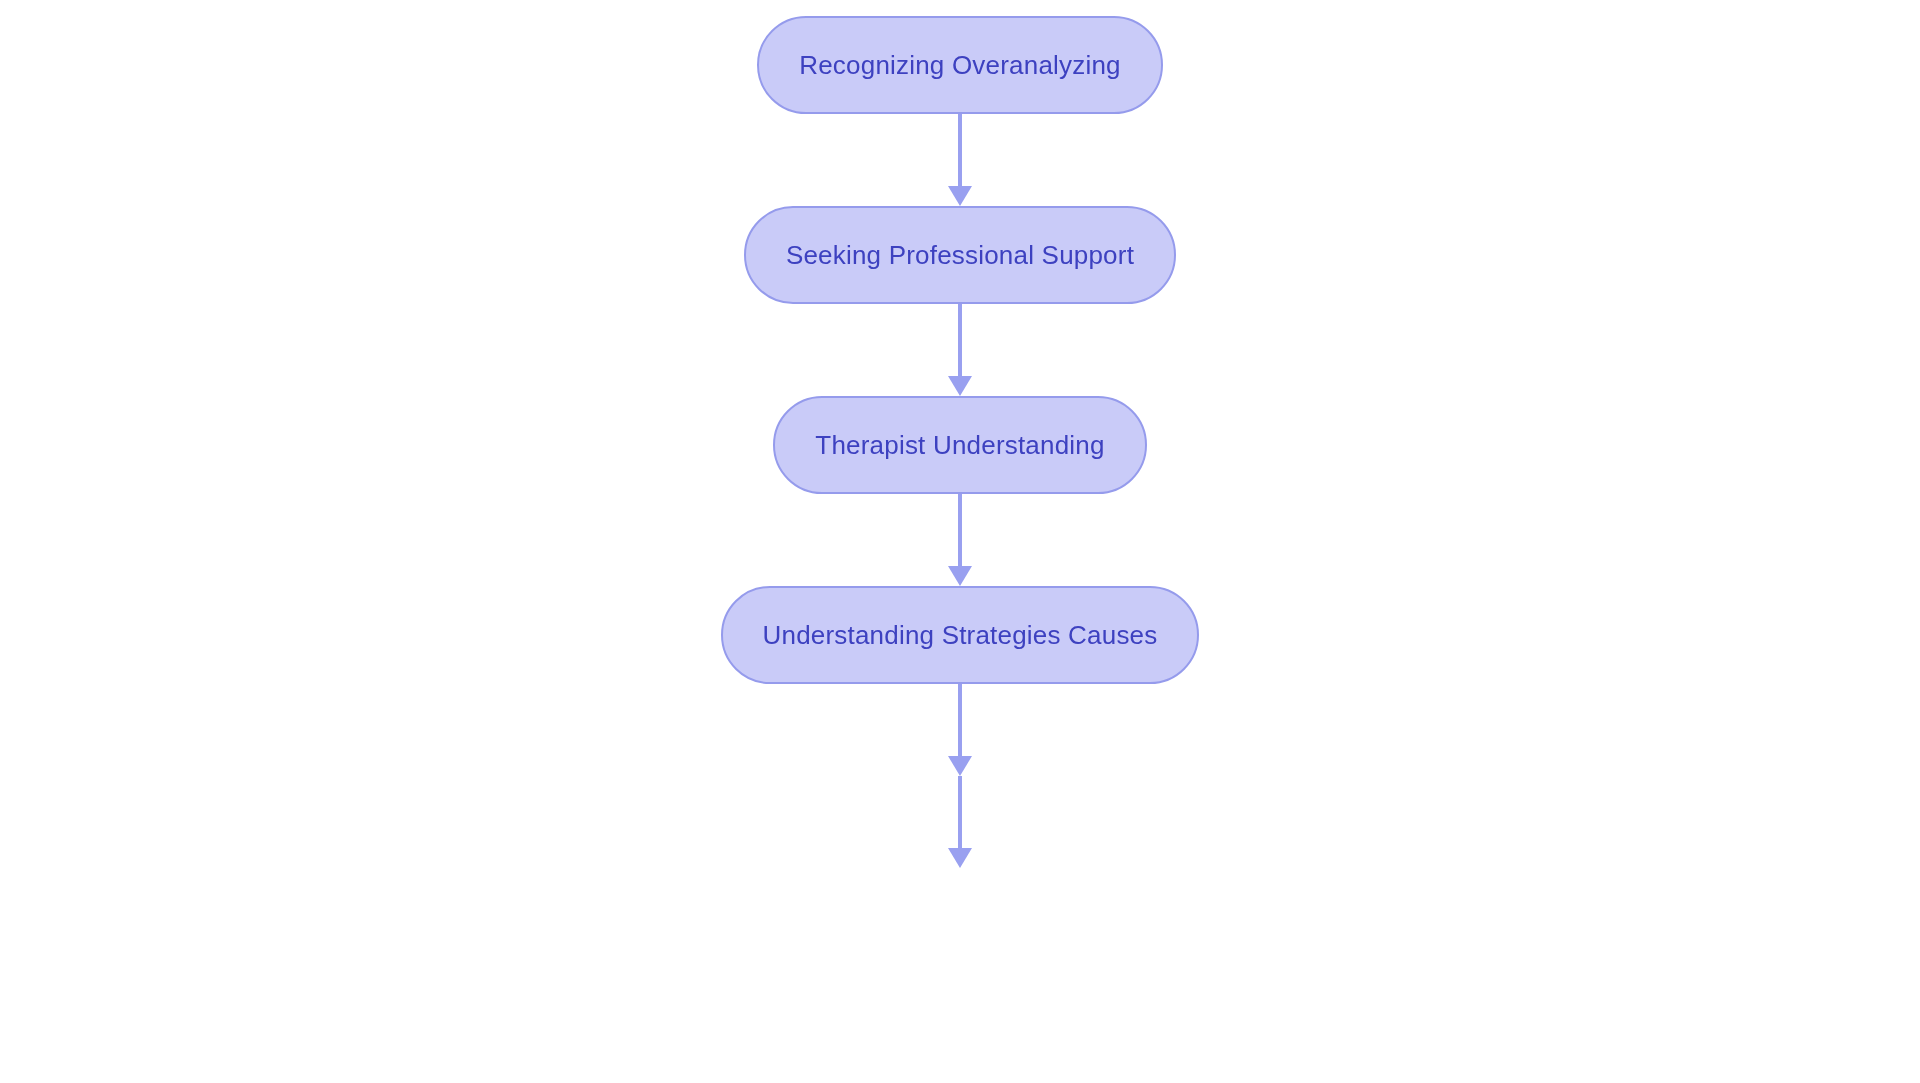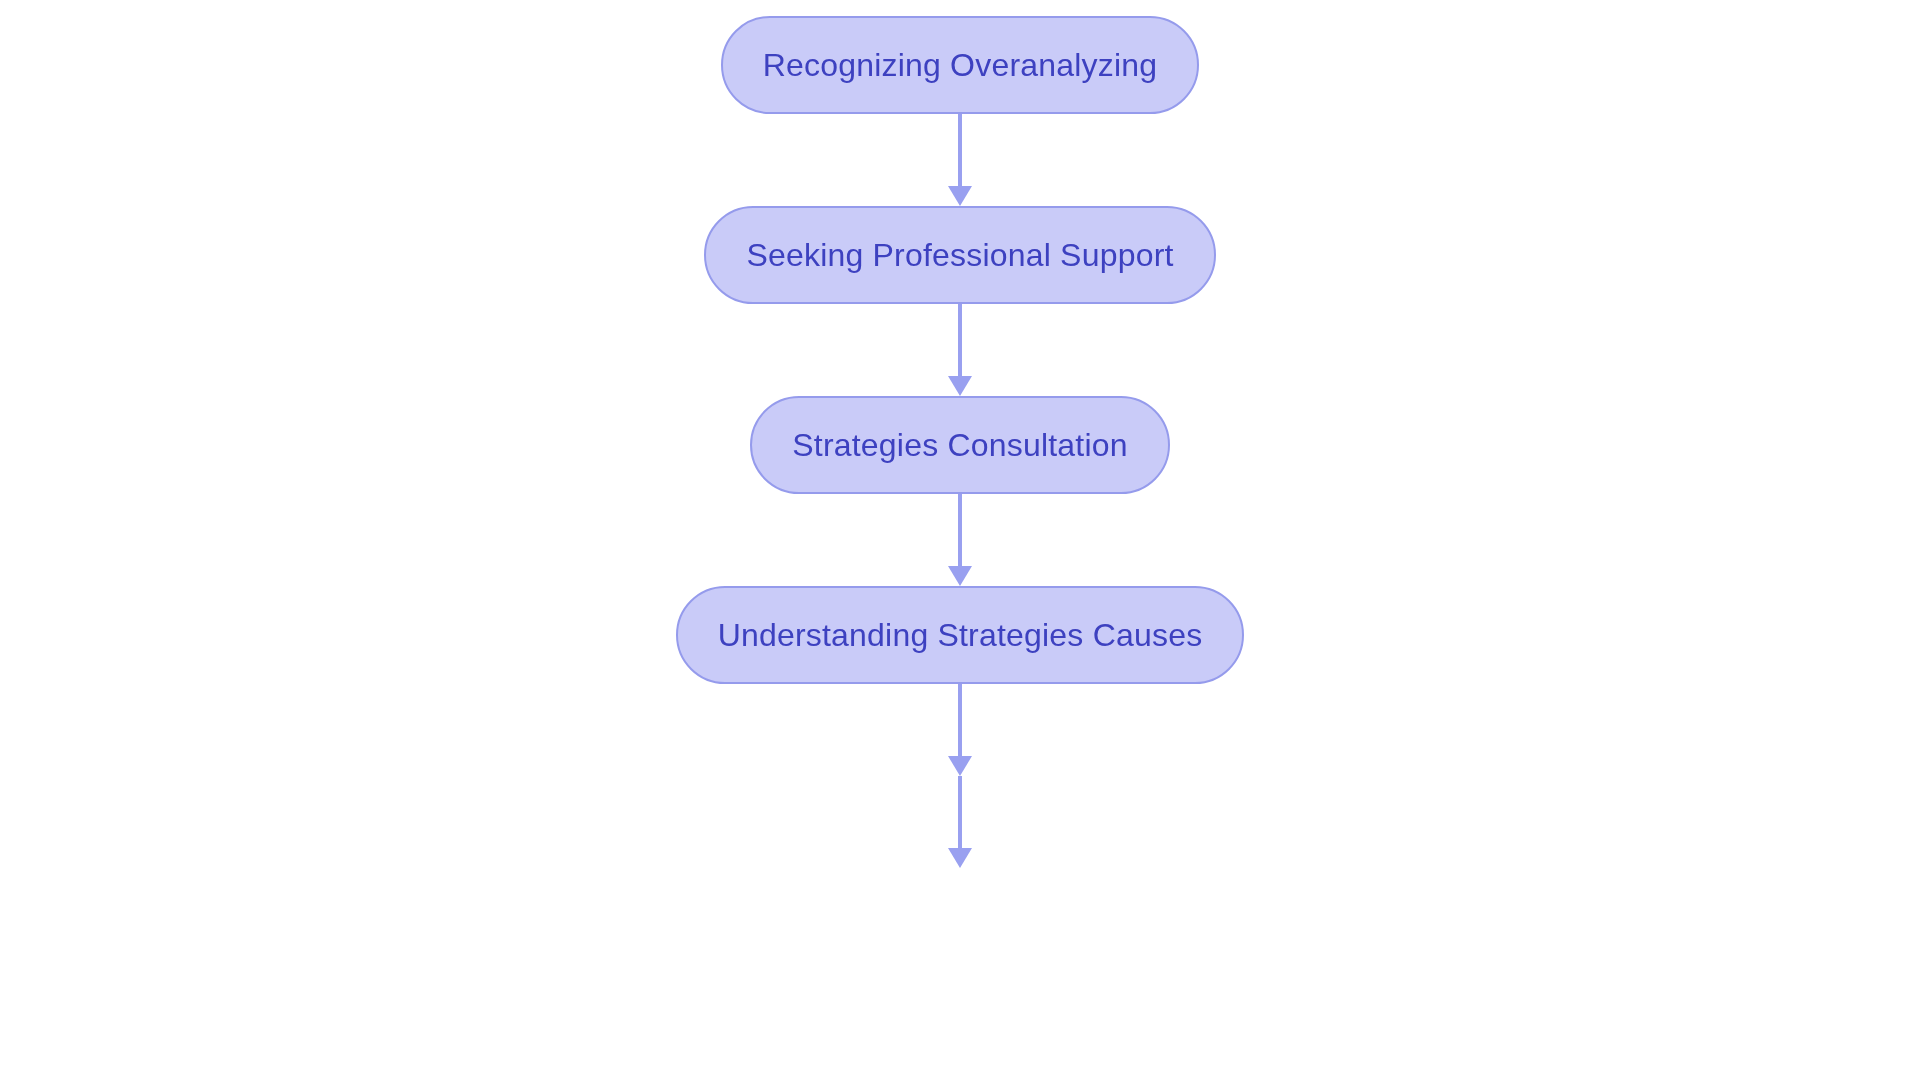--- a/index.html
+++ b/index.html
@@ -41,21 +41,21 @@
     padding: 0 40px;
     border-radius: 49px;
     background: var(--node-fill);
     border: 2px solid var(--node-border);
     display: flex;
     align-items: center;
     justify-content: center;
     flex: 0 0 auto;
   }
   .node-label {
-    font-size: 32px;
+    font-size: 26px;
     font-weight: 500;
     letter-spacing: 0.2px;
     color: var(--node-text);
     white-space: nowrap;
   }
   .connector {
     height: 92px;
     display: flex;
     flex-direction: column;
     align-items: center;
@@ -92,21 +92,21 @@
     <div class="node">
       <span class="node-label">Seeking Professional Support</span>
     </div>
 
     <div class="connector">
       <div class="line"></div>
       <div class="head"></div>
     </div>
 
     <div class="node">
-      <span class="node-label">Strategies Consultation</span>
+      <span class="node-label">Therapist Understanding</span>
     </div>
 
     <div class="connector">
       <div class="line"></div>
       <div class="head"></div>
     </div>
 
     <div class="node">
       <span class="node-label">Understanding Strategies Causes</span>
     </div>

